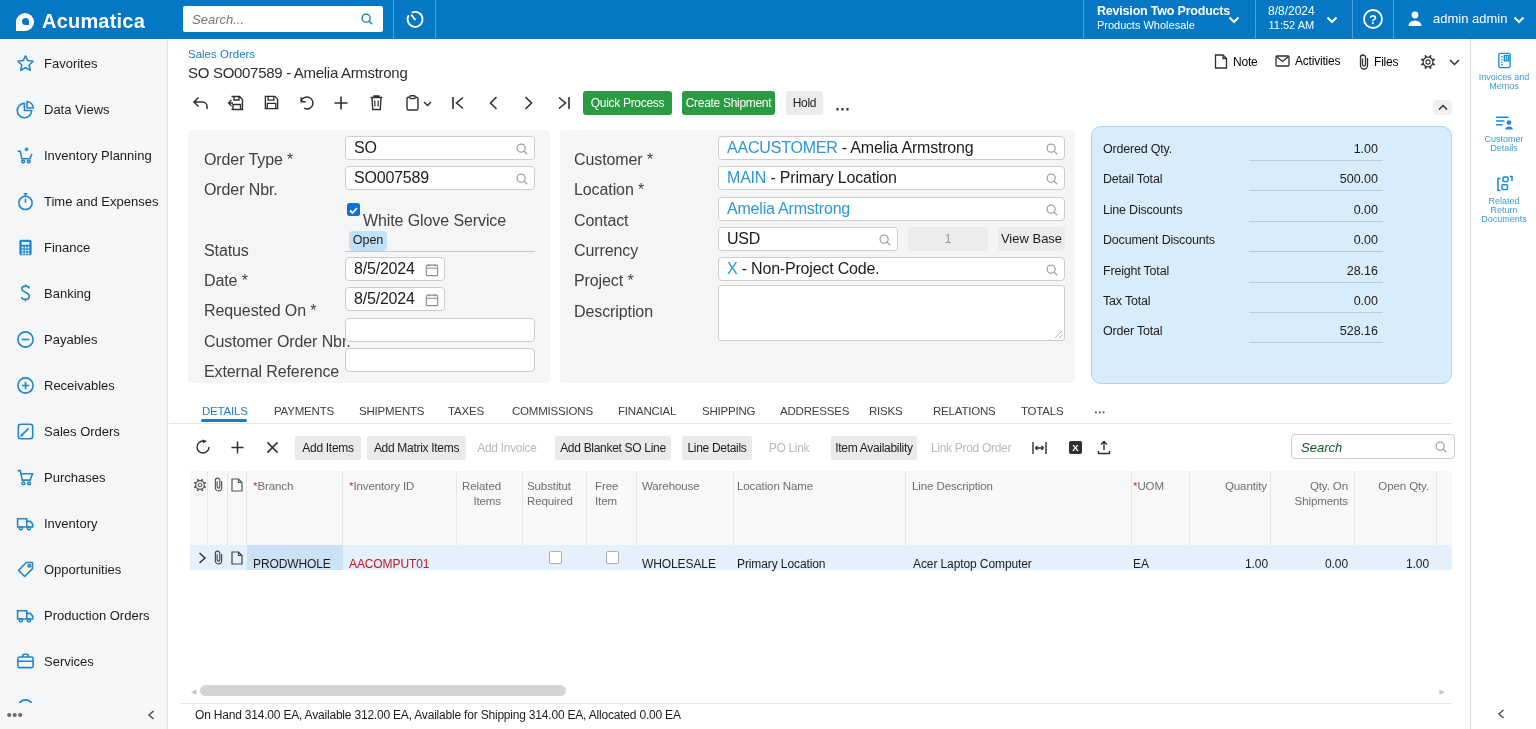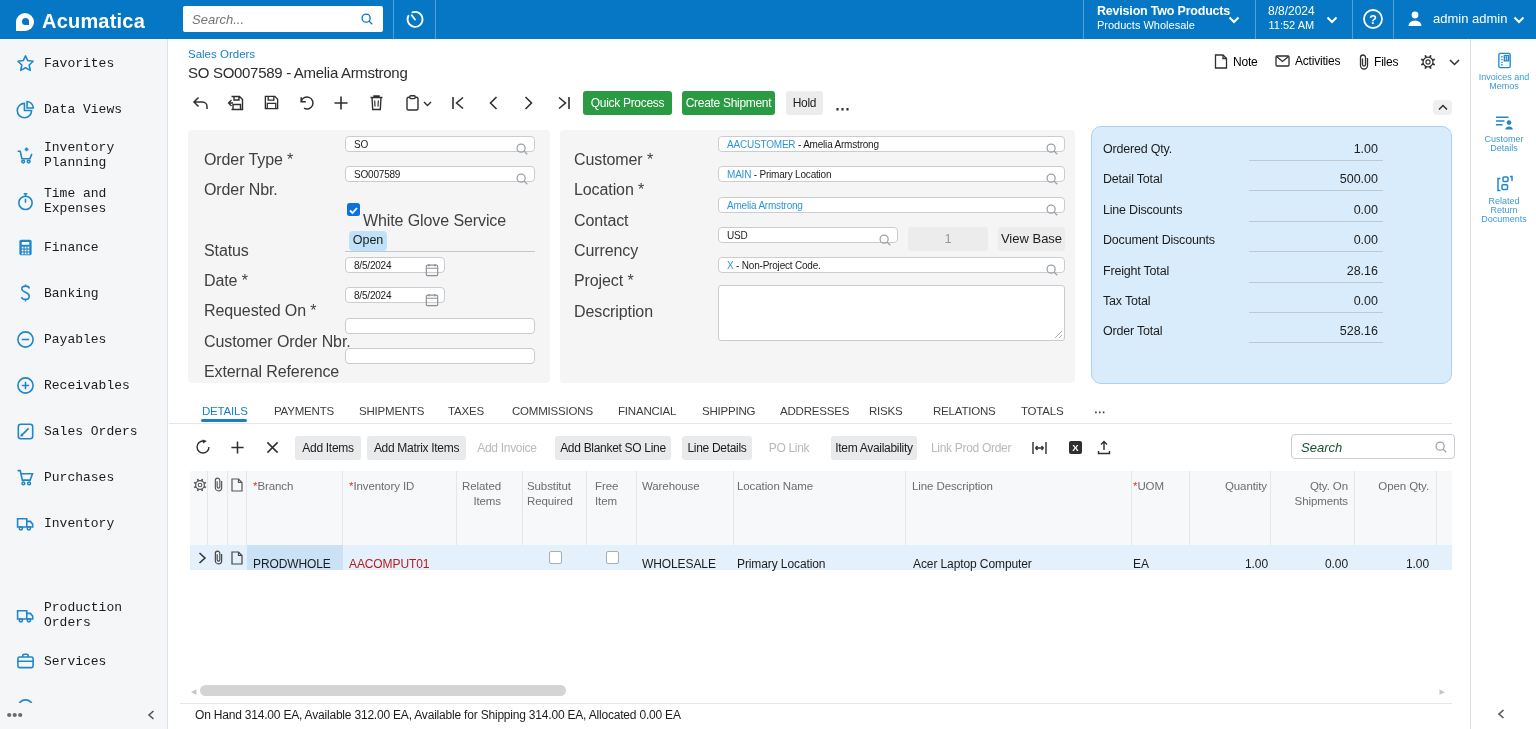--- a/index.html
+++ b/index.html
@@ -20,21 +20,21 @@
 #hdr-date { position:absolute; left:1268px; top:4px; color:#fff; text-align:center; }
 #hdr-date .l1 { font-size:12px; font-weight:normal; }
 #hdr-date .l2 { font-size:11px; margin-top:1px; }
 #hdr-user { position:absolute; left:1433px; top:11px; color:#fff; font-size:13px; }
 
 
 #sidebar { position:absolute; left:0; top:39px; width:168px; height:690px; background:#f5f6f7;
   border-right:1px solid #e0e3e6; }
 .nav-item { position:absolute; left:0; width:168px; height:46px; display:flex; align-items:center; }
 .nav-item svg { position:absolute; left:16px; }
-.nav-item .lbl { position:absolute; left:44px; font-size:13px; color:#1c1c1c;font-family:Liberation Mono, monospace; }
+.nav-item .lbl { position:absolute; left:44px; font-size:13px; color:#1c1c1c; }
 #sidebar-bottom { position:absolute; left:0; top:664px; width:167px; height:26px; background:#f5f6f7; }
 
 
 #rightpanel { position:absolute; left:1470px; top:39px; width:66px; height:690px; background:#fff;
   border-left:1px solid #dadde0; }
 .rp-item { position:absolute; width:66px; text-align:center; color:#3e9ad2; font-size:9px; line-height:9px; }
 .rp-item svg { display:block; margin:0 auto 4px; }
 
 
 #main { position:absolute; left:169px; top:39px; width:1301px; height:690px; background:#fff; }
@@ -50,22 +50,22 @@
 .gray { background:#ececec; color:#1c1c1c; }
 #collapse-btn { position:absolute; left:1264px; top:61px; width:19px; height:15px; background:#efefef;
   border-radius:4px; display:flex; align-items:center; justify-content:center; }
 
 
 .panel { position:absolute; background:#f5f5f5; border-radius:4px; }
 #panel1 { left:19px; top:91px; width:362px; height:253px; }
 #panel2 { left:391px; top:91px; width:515px; height:253px; }
 #panel3 { left:922px; top:87px; width:361px; height:258px; background:#d9ecfb; border:1px solid #abd2ee; border-radius:10px; }
 .flabel { position:absolute; font-size:16px; color:#404040; letter-spacing:-0.1px;margin-top:9px; }
-.finput { position:absolute; height:16px; background:#fff; border:1px solid #c9cdd2; border-radius:4px;
-  font-size:10px; color:#1c1c1c; display:flex; align-items:center; padding-left:8px; letter-spacing:-0.2px; }
+.finput { position:absolute; height:24px; background:#fff; border:1px solid #c9cdd2; border-radius:4px;
+  font-size:16px; color:#1c1c1c; display:flex; align-items:center; padding-left:8px; letter-spacing:-0.2px; }
 .blue { color:#2e96d5; }
 .sumrow { position:absolute; font-size:12.5px; color:#1c1c1c; letter-spacing:-0.2px; }
 .sumval { position:absolute; text-align:right; font-size:12.5px; color:#1c1c1c; }
 .sumline { position:absolute; height:1px; background:#bfc9d1; }
 
 
 #tabs { position:absolute; left:0; top:361px; width:1301px; height:25px; }
 .tab { position:absolute; top:5px; font-size:11.5px; color:#3d3d3d; letter-spacing:-0.2px; }
 #tabline { position:absolute; left:0px; top:384px; width:1283px; height:1px; background:#e4e6e8; }
 
@@ -231,20 +231,27 @@
       </svg>
       <span class="lbl">Purchases</span>
     </div>
   <div class="nav-item" style="top:461px">
       <svg width="19" height="19" viewBox="0 0 18 18" fill="none" stroke="#1f87c9" stroke-width="1.5">
         <path d="M1.5 4.5 H10.2 V12.3 H1.5 Z M10.2 7 H13.6 L15.8 9.6 V12.3 H10.2"></path>
         <circle cx="4.6" cy="13.6" r="1.5"></circle>
         <circle cx="12.2" cy="13.6" r="1.5"></circle>
       </svg>
       <span class="lbl">Inventory</span>
+    </div>
+  <div class="nav-item" style="top:507px">
+      <svg width="19" height="19" viewBox="0 0 18 18" fill="none" stroke="#1f87c9" stroke-width="1.5">
+        <path d="M15.6 2.4 H9.8 L2.4 9.8 L8.2 15.6 L15.6 8.2 Z" stroke-linejoin="round"></path>
+        <circle cx="12.6" cy="5.4" r="1.2"></circle>
+      </svg>
+      <span class="lbl">Opportunities</span>
     </div>
   <div class="nav-item" style="top:553px">
       <svg width="19" height="19" viewBox="0 0 18 18" fill="none" stroke="#1f87c9" stroke-width="1.5">
         <path d="M1.5 4.5 H10.2 V12.3 H1.5 Z M10.2 7 H13.6 L15.8 9.6 V12.3 H10.2"></path>
         <circle cx="4.6" cy="13.6" r="1.5"></circle>
         <circle cx="12.2" cy="13.6" r="1.5"></circle>
       </svg>
       <span class="lbl">Production Orders</span>
     </div>
   <div class="nav-item" style="top:599px">

